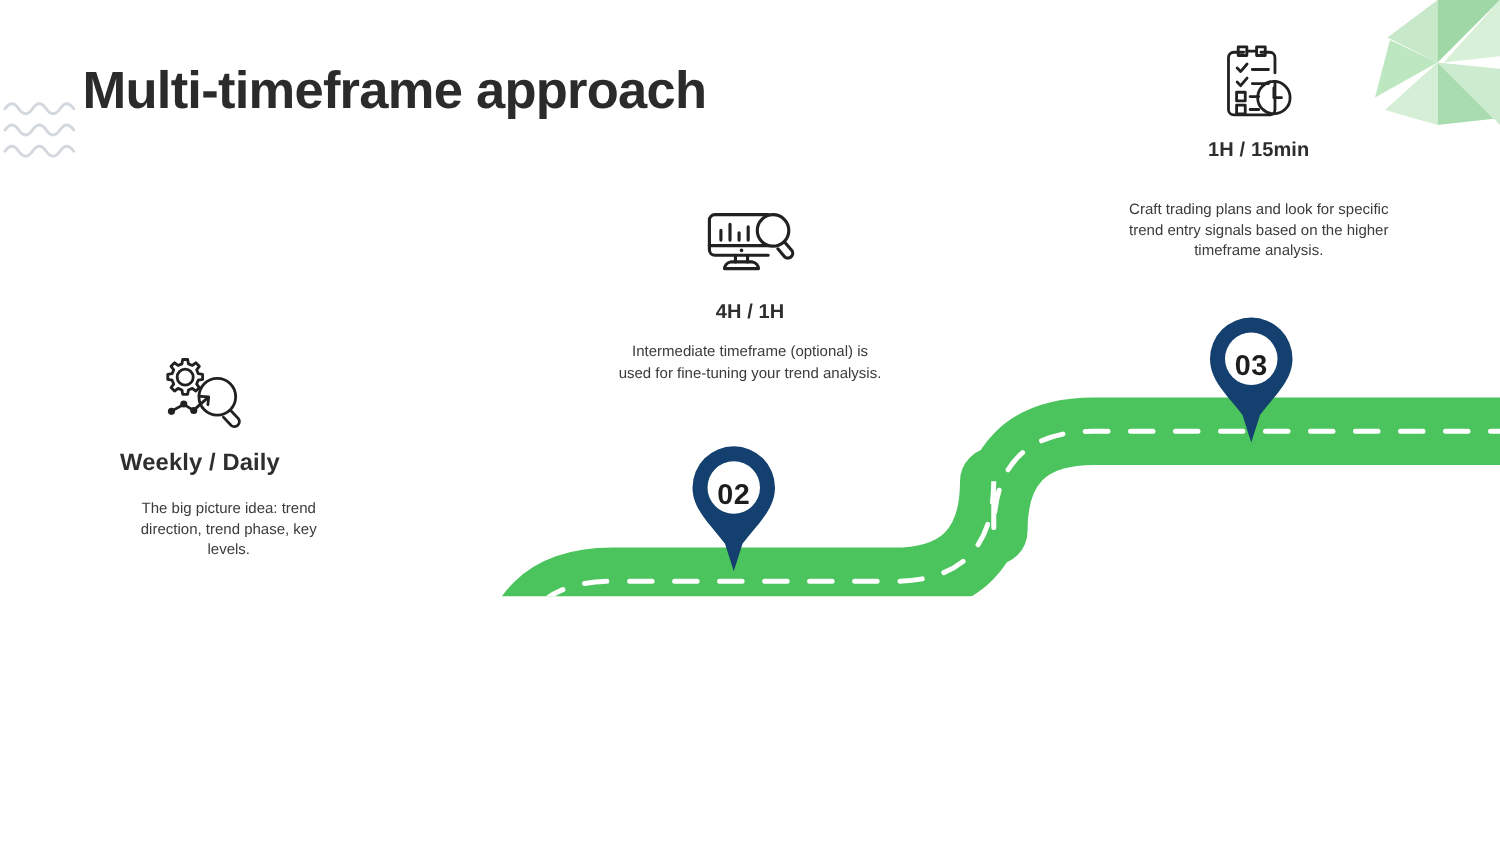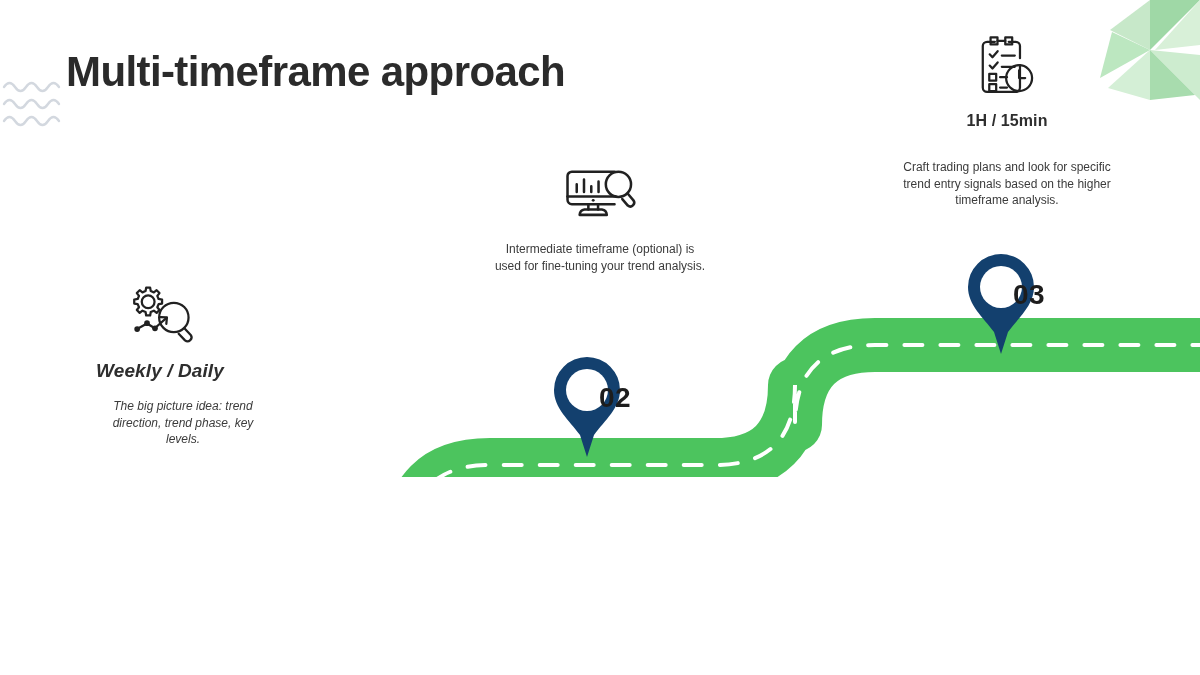--- a/index.html
+++ b/index.html
@@ -84,41 +84,41 @@
   .step-title.wide {
     font-size: 16px;
   }
   .step-desc {
     font-size: 12px;
     line-height: 1.38;
     color: #3b3b3b;
     margin-top: 14px;
   }
 
-  #step-1 { left: 64px;  top: 282px; width: 192px; font-style: italic; }
+  #step-1 { left: 64px;  top: 282px; width: 192px; }
   #step-2 { left: 492px; top: 163px; width: 216px; }
   #step-3 { left: 902px; top: 34px;  width: 210px; }
 
   #step-1 .step-desc { margin-top: 16px; margin-left: 46px; }
   #step-2 .step-desc { }
   #step-3 .step-desc { margin-top: 29px; }
 
   
   .pin {
     position: absolute;
     width: 88px;
     height: 106px;
   }
   .pin-num {
     position: absolute;
     left: 0;
     right: 0;
     top: 28px;
-    text-align: right;
-    font-size: 28px;
+    text-align: center;
+    font-size: 23px;
     font-weight: bold;
     letter-spacing: 0.4px;
   }
   #pin-1 { left: 110px; top: 494px; }
   #pin-2 { left: 543px; top: 354px; }
   #pin-3 { left: 957px; top: 251px; }
   #pin-1 .pin-num { color: #c2410c; }
   #pin-2 .pin-num, #pin-3 .pin-num { color: #1d1d1d; }
 
   .title {
@@ -230,20 +230,21 @@
         <path d="M55 9 L11 9 a4.5 4.5 0 0 0 -4.5 4.5 L6.5 38 a4.5 4.5 0 0 0 4.5 4.5 L55 42.5"></path>
         <path d="M6.5 34.5 L56 34.5"></path>
         <path d="M28 42.5 L28 48 M38 42.5 L38 48"></path>
         <path d="M19 53.5 L47 53.5 a6 6 0 0 0 -5 -5.5 L24 48 a6 6 0 0 0 -5 5.5 z"></path>
         <path d="M16 30 L16 22 M23.5 30 L23.5 17 M31 30 L31 24 M38.5 30 L38.5 19"></path>
         <circle cx="59" cy="22" r="13"></circle>
         <path d="M68.5 31.5 L74.5 38.5 a4 4 0 0 1 -5.8 5.4 L63 37.2"></path>
       </g>
       <circle cx="33" cy="38.5" r="1.5" fill="#212121"></circle>
     </svg>
+    <div class="step-title wide">4H / 1H</div>
     <div class="step-desc">Intermediate timeframe (optional) is used for fine-tuning your trend analysis.</div>
   </div>
 
   <div class="step" id="step-3">
     <svg class="step-icon" viewBox="0 0 72 74" width="72" height="66">
       <g fill="none" stroke="#212121" stroke-width="2.6" stroke-linecap="round" stroke-linejoin="round">
         <path d="M22 9 L13 9 a5 5 0 0 0 -5 5 L8 62 a5 5 0 0 0 5 5 L46 67 a5 5 0 0 0 5 -5 L51 36"></path>
         <path d="M51 28 L51 14 a5 5 0 0 0 -5 -5 L38 9"></path>
         <rect x="17" y="4" width="8" height="8"></rect>
         <rect x="34" y="4" width="8" height="8"></rect>

